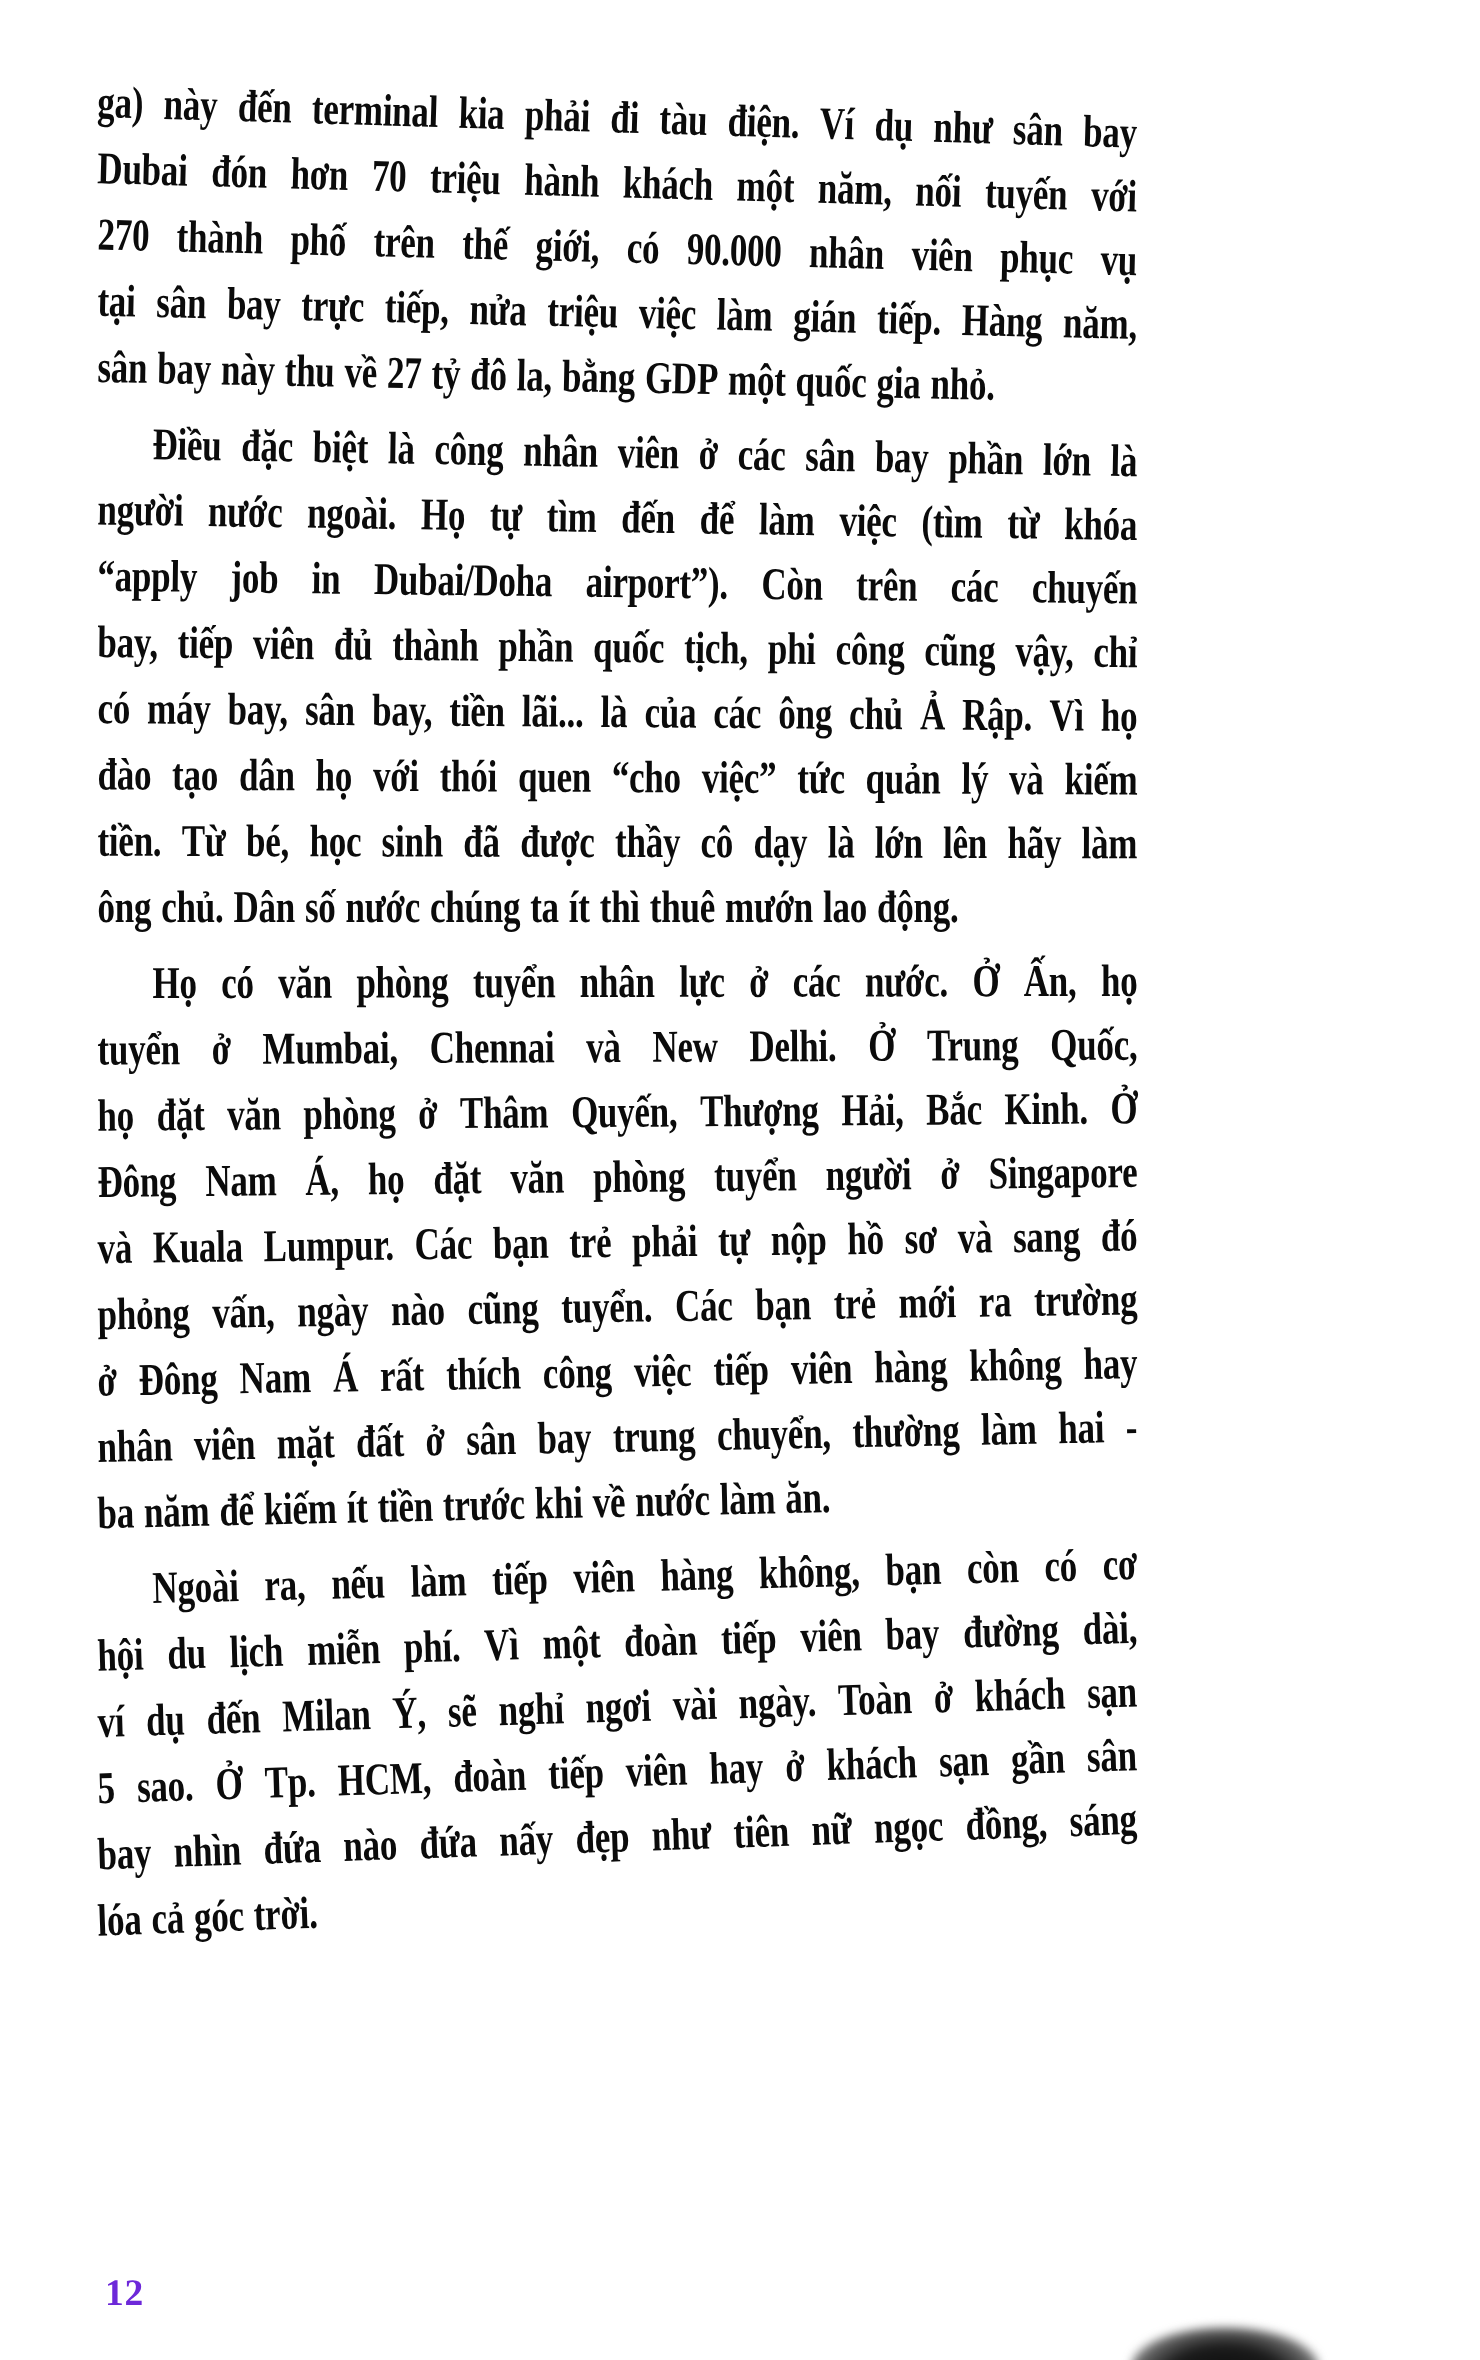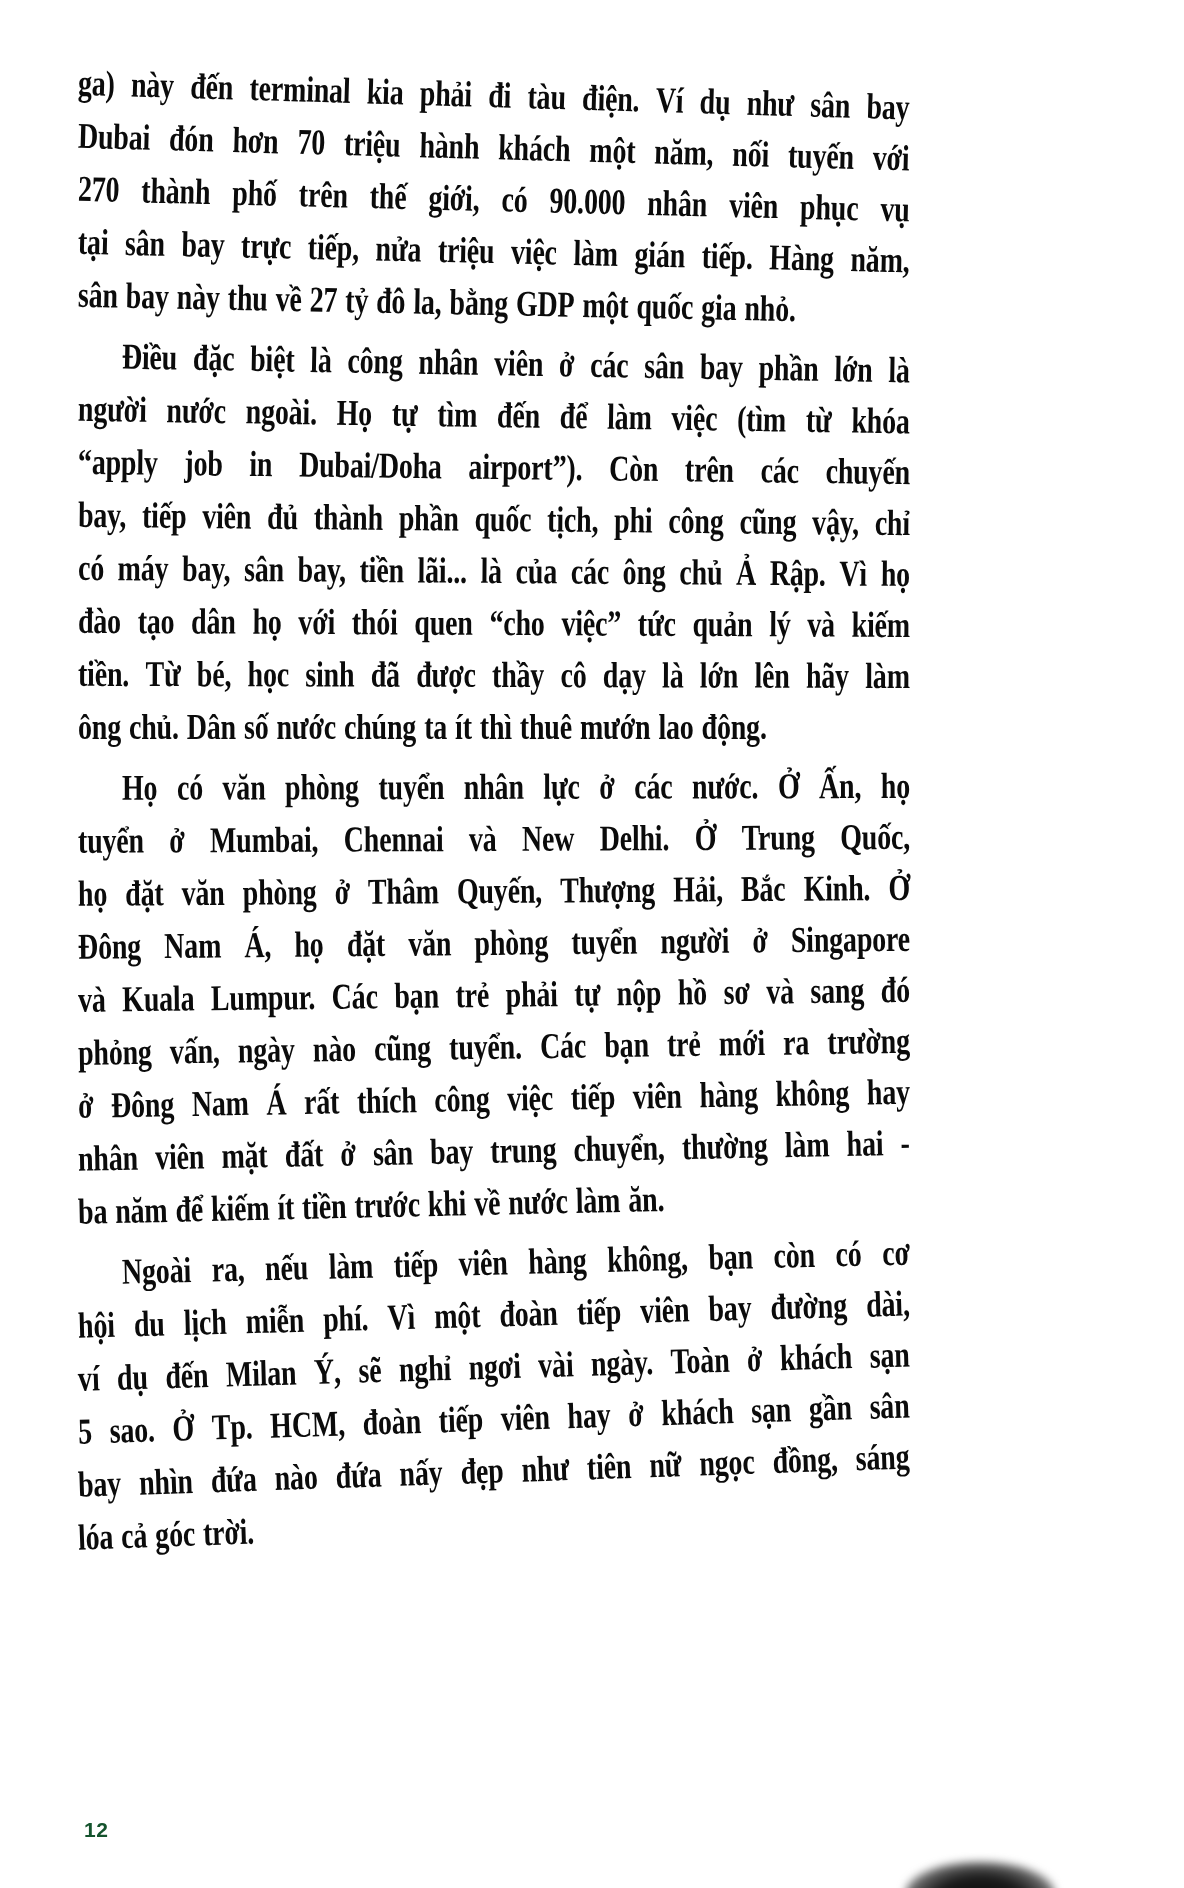--- a/index.html
+++ b/index.html
@@ -37,24 +37,24 @@
   }
   .line.last {
     justify-content: flex-start;
     gap: 8px;
   }
   .para.indent .line:first-child { padding-left: 44px; }
   .folio {
     position: absolute;
     left: 84px;
     top: 1818px;
-    font-family: Liberation Sans, sans-serif;
-    font-size: 21px;
+    font-family: Liberation Serif, serif;
+    font-size: 30px;
     font-weight: 700;
-    color: #14532d;
+    color: #6d28d9;
     letter-spacing: 0.5px;
   }
   .thumb {
     position: absolute;
     left: 905px;
     top: 1862px;
     width: 150px;
     height: 62px;
     background: radial-gradient(ellipse at 50% 70%, #0a0a0a 0%, #1a1a1a 45%, #6a6a6a 70%, rgba(255,255,255,0) 85%);
     border-radius: 50%;

